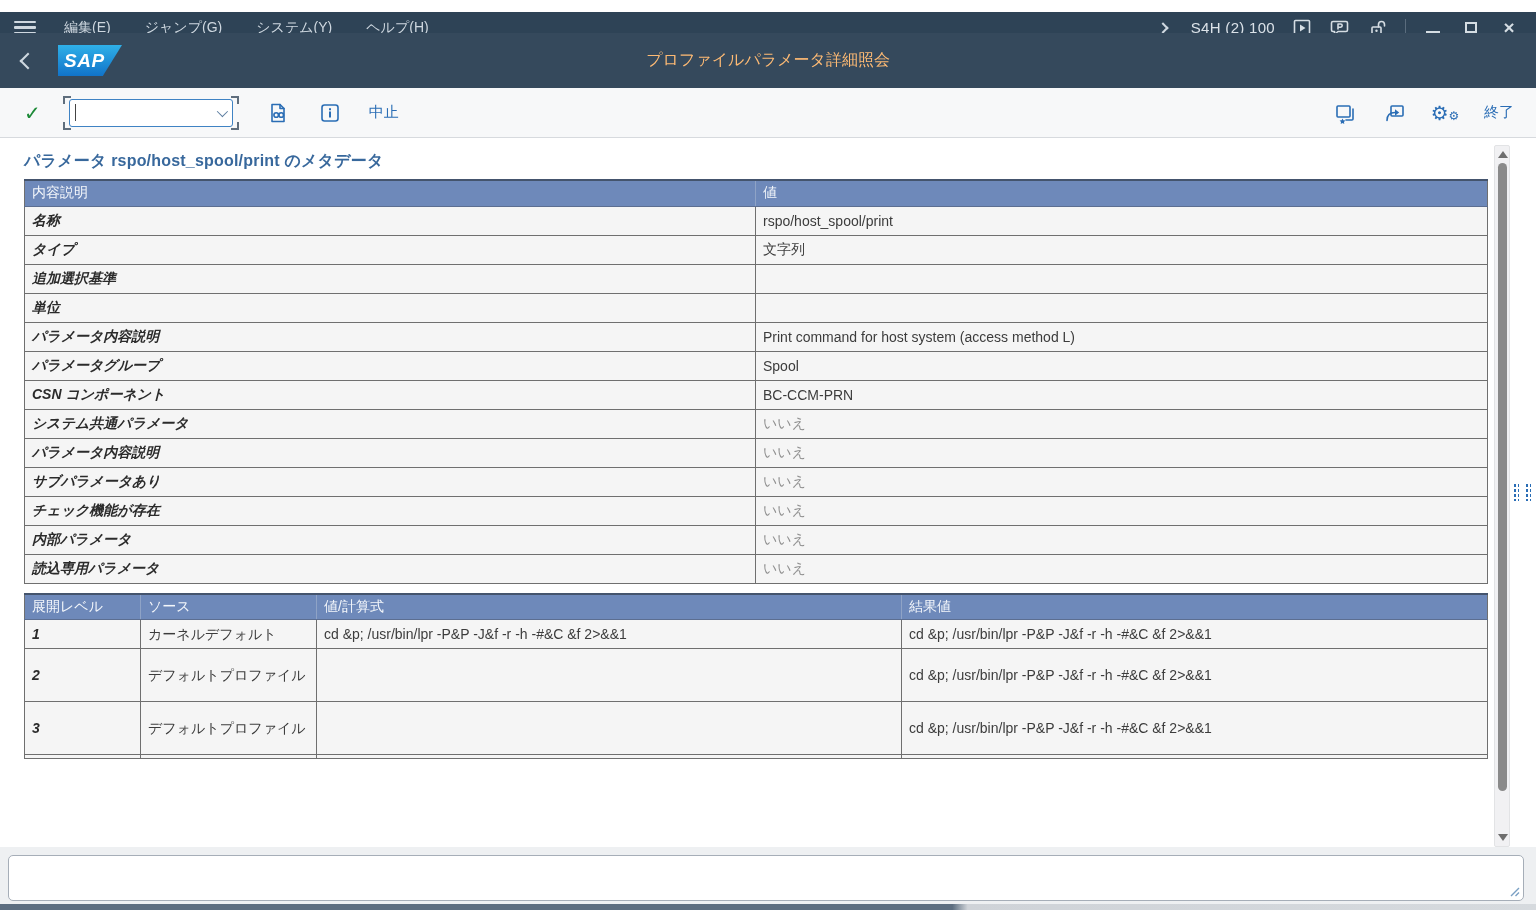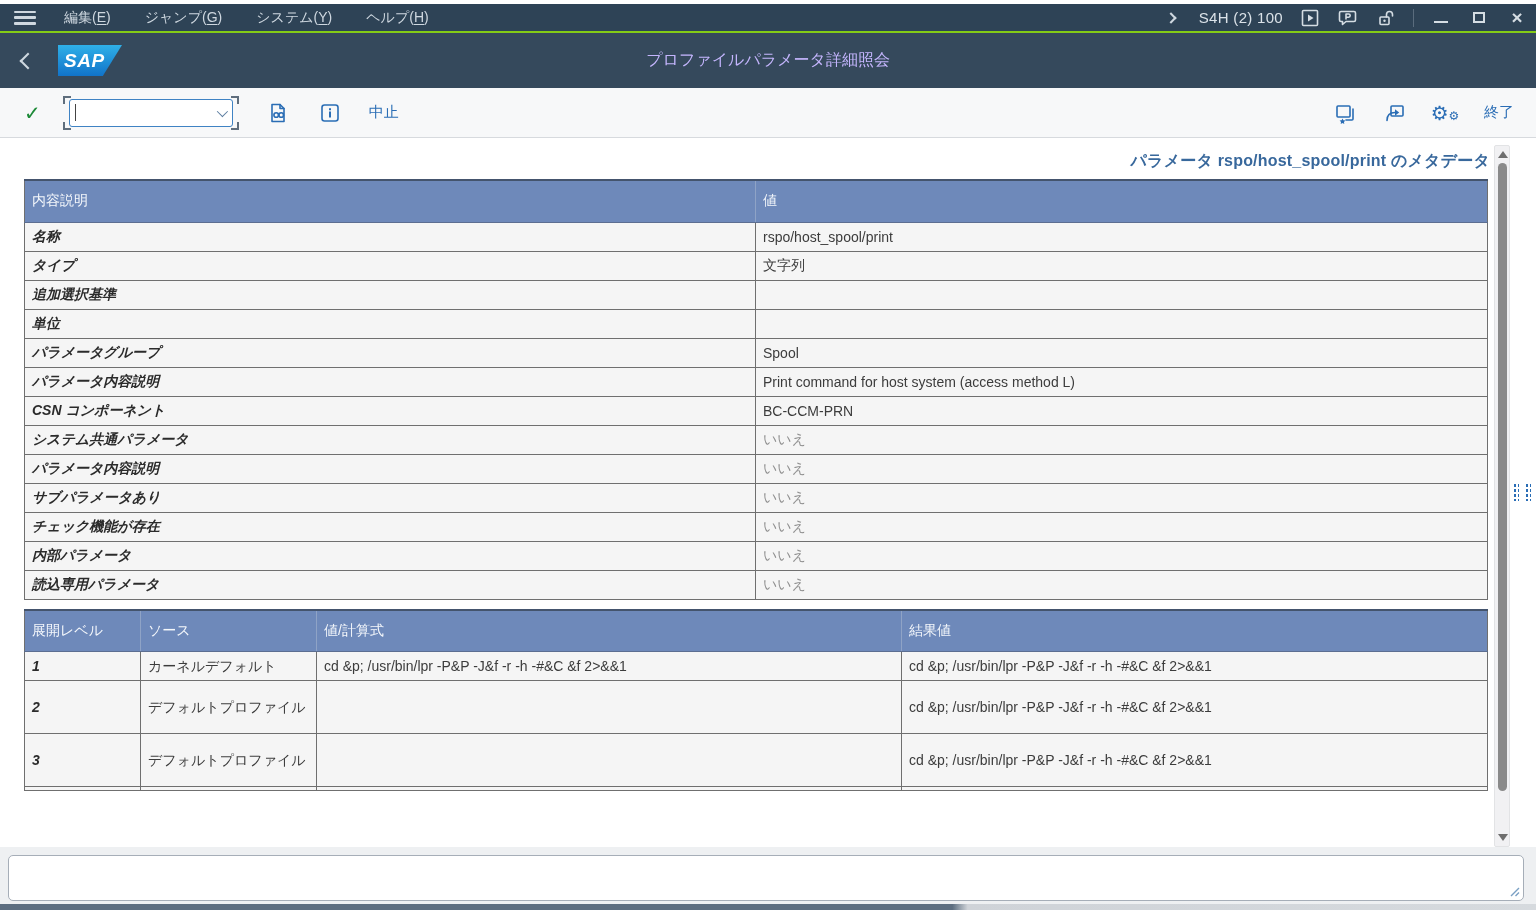--- a/index.html
+++ b/index.html
@@ -1,40 +1,40 @@
 <!DOCTYPE html>
 <html><head>
 <meta charset="utf-8">
 <style>
   * { margin:0; padding:0; box-sizing:border-box; }
   html,body { width:1536px; height:910px; overflow:hidden; font-family:"Liberation Sans","DejaVu Sans",sans-serif; background:#ffffff; }
   .app { position:relative; width:1536px; height:910px; background:#ffffff; }
 
   
-  .menubar { position:absolute; top:4px; left:0; width:100%; height:32px; background:#2e4356; display:flex; align-items:center; color:#cfd8e0; font-size:14px; border-bottom:5px solid #84cc16; }
+  .menubar { position:absolute; top:12px; left:0; width:100%; height:32px; background:#2e4356; display:flex; align-items:center; color:#cfd8e0; font-size:14px; border-bottom:1px solid #84cc16; }
   .hamburger { width:22px; height:14px; margin-left:14px; display:flex; flex-direction:column; justify-content:space-between; cursor:pointer; }
   .hamburger span { display:block; width:22px; height:2.5px; background:#cfd8e0; border-radius:1px; }
   .menu-items { display:flex; margin-left:28px; gap:34px; }
   .menu-item { cursor:pointer; white-space:nowrap; }
   .menu-item u { text-decoration:underline; text-underline-offset:2px; }
-  .menubar-right { margin-left:auto; display:flex; align-items:center; gap:16px; padding-right:8px; }
+  .menubar-right { margin-left:auto; display:flex; align-items:center; gap:16px; padding-right:16px; }
   .chev-right { width:8px; height:8px; border-top:2px solid #cfd8e0; border-right:2px solid #cfd8e0; transform:rotate(45deg); margin-right:8px; cursor:pointer; }
   .sysid { color:#dbe2e8; font-size:15px; letter-spacing:.3px; }
   .mb-ico { width:22px; height:20px; display:flex; align-items:center; justify-content:center; cursor:pointer; }
   .mb-divider { width:1px; height:18px; background:#5a6c7d; }
   .win-min { width:14px; height:2px; background:#d5dde3; margin-top:8px; }
   .win-max { width:12px; height:11px; border:2px solid #d5dde3; }
   .win-close { color:#d5dde3; font-size:19px; line-height:1; font-weight:bold; }
 
   
   .titlebar { position:absolute; top:33px; left:0; width:100%; height:55px; background:#35495c; display:flex; align-items:center; }
   .back-btn { margin-left:22px; width:12px; height:12px; border-left:2.5px solid #cfd8e0; border-bottom:2.5px solid #cfd8e0; transform:rotate(45deg); cursor:pointer; }
   .sap-logo { margin-left:24px; width:64px; height:31px; background:linear-gradient(180deg,#2fb0e8 0%,#1173c9 100%); clip-path:polygon(0 0,100% 0,70% 100%,0 100%); display:flex; align-items:center; cursor:pointer; }
   .sap-logo span { color:#ffffff; font-weight:bold; font-style:italic; font-size:19px; padding-left:6px; letter-spacing:.5px; }
-  .screen-title { position:absolute; left:0; right:0; text-align:center; color:#c4b5fd; font-size:16px; pointer-events:none; }
+  .screen-title { position:absolute; left:0; right:0; text-align:center; color:#fdba74; font-size:16px; pointer-events:none; }
 
   
   .toolbar { position:absolute; top:88px; left:0; width:100%; height:50px; background:#f7f8f9; border-bottom:1px solid #d7dade; display:flex; align-items:center; }
   .check-btn { margin-left:24px; color:#1d8a38; font-size:20px; font-weight:bold; cursor:pointer; }
   .combo-wrap { position:relative; margin-left:22px; width:176px; height:34px; display:flex; align-items:center; justify-content:center; }
   .combo { width:164px; height:28px; border:1px solid #3f83c4; border-radius:3px; background:#ffffff; display:flex; align-items:center; cursor:text; }
   .caret { width:1.5px; height:17px; background:#444; margin-left:5px; }
   .combo-chev { margin-left:auto; margin-right:7px; width:8px; height:8px; border-right:1.8px solid #5b7da0; border-bottom:1.8px solid #5b7da0; transform:rotate(45deg) translateY(-2px); }
   .fc { position:absolute; width:8px; height:8px; }
   .fc-tl { left:0; top:0; border-left:2px solid #5f6e7d; border-top:2px solid #5f6e7d; }
@@ -42,24 +42,24 @@
   .fc-bl { left:0; bottom:0; border-left:2px solid #5f6e7d; border-bottom:2px solid #5f6e7d; }
   .fc-br { right:0; bottom:0; border-right:2px solid #5f6e7d; border-bottom:2px solid #5f6e7d; }
   .tb-ico { margin-left:26px; width:26px; height:26px; display:flex; align-items:center; justify-content:center; cursor:pointer; }
   .tb-text { margin-left:26px; color:#2a6db5; font-size:15px; cursor:pointer; white-space:nowrap; }
   .toolbar-right { margin-left:auto; display:flex; align-items:center; padding-right:22px; }
   .toolbar-right .tb-ico { margin-left:24px; }
   .gear-glyph { color:#2a6db5; font-size:20px; line-height:1; }
 
   
   .scroll-view { position:absolute; top:139px; left:0; width:1490px; height:708px; overflow:hidden; background:#ffffff; padding:12px 0 0 24px; }
-  .sec-heading { color:#38689c; font-size:16px; font-weight:bold; margin-bottom:7px; letter-spacing:.2px;text-align:right; }
+  .sec-heading { color:#38689c; font-size:16px; font-weight:bold; margin-bottom:7px; letter-spacing:.2px; }
   table { border-collapse:collapse; width:1463px; table-layout:fixed; font-size:14px; color:#3c3c3c; background:#f5f5f5; }
   table, td, th { border:1px solid #6f6f6f; }
-  thead th { background:#6e89ba; color:#f4f7fb; font-weight:normal; text-align:left; padding:3px 7px; height:42px; border-top:2px solid #44546d; border-left:1px solid #8fa3c6; border-right:1px solid #8fa3c6; border-bottom:1px solid #5c6e91; }
+  thead th { background:#6e89ba; color:#f4f7fb; font-weight:normal; text-align:left; padding:3px 7px; height:26px; border-top:2px solid #44546d; border-left:1px solid #8fa3c6; border-right:1px solid #8fa3c6; border-bottom:1px solid #5c6e91; }
   thead th:first-child { border-left:1px solid #6f6f6f; }
   thead th:last-child { border-right:1px solid #6f6f6f; }
   td { padding:3px 7px; height:29px; background:#f5f5f5; vertical-align:middle; }
   .lbl { font-weight:bold; color:#2b2b2b;font-style:italic; }
   .muted { color:#8f8f8f; }
   .mt-col1 { width:731px; } .mt-col2 { width:732px; }
   .v-col1 { width:116px; } .v-col2 { width:176px; } .v-col3 { width:585px; } .v-col4 { width:586px; }
   .vt td { vertical-align:middle; }
   .row-tall td { height:53px; }
   .src-cell { word-break:break-all; line-height:1.5; }
@@ -224,26 +224,26 @@
           </tr>
         <tr>
             <td class="lbl">追加選択基準</td>
             <td></td>
           </tr>
         <tr>
             <td class="lbl">単位</td>
             <td></td>
           </tr>
         <tr>
+            <td class="lbl">パラメータ内容説明</td>
+            <td>Print command for host system (access method L)</td>
+          </tr>
+        <tr>
             <td class="lbl">パラメータグループ</td>
             <td>Spool</td>
-          </tr>
-        <tr>
-            <td class="lbl">パラメータ内容説明</td>
-            <td>Print command for host system (access method L)</td>
           </tr>
         <tr>
             <td class="lbl">CSN コンポーネント</td>
             <td>BC-CCM-PRN</td>
           </tr>
         <tr>
             <td class="lbl">システム共通パラメータ</td>
             <td class="muted">いいえ</td>
           </tr>
         <tr>

